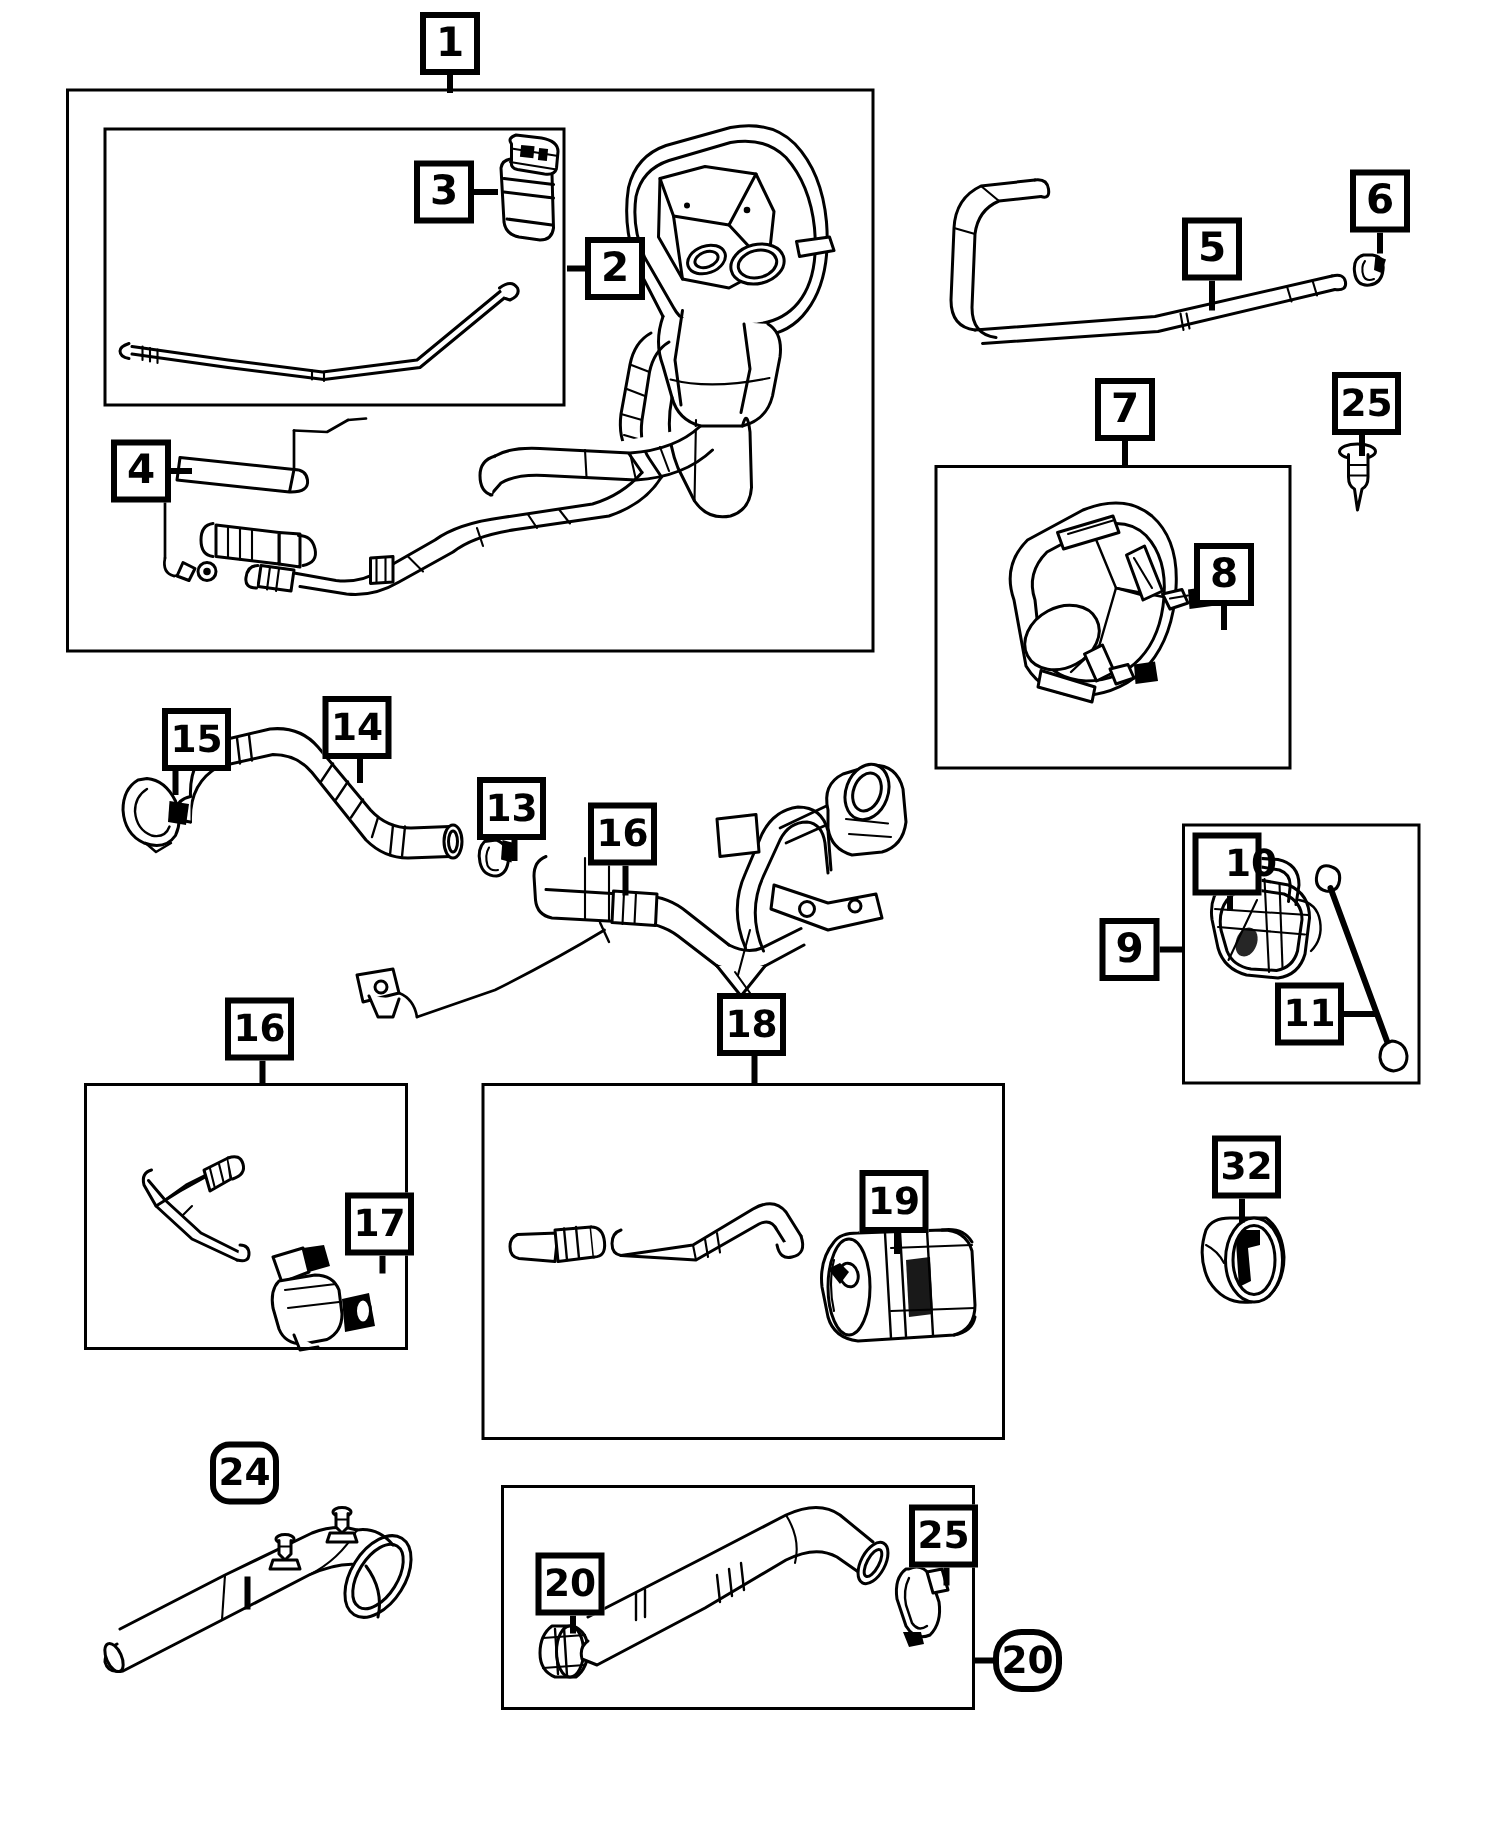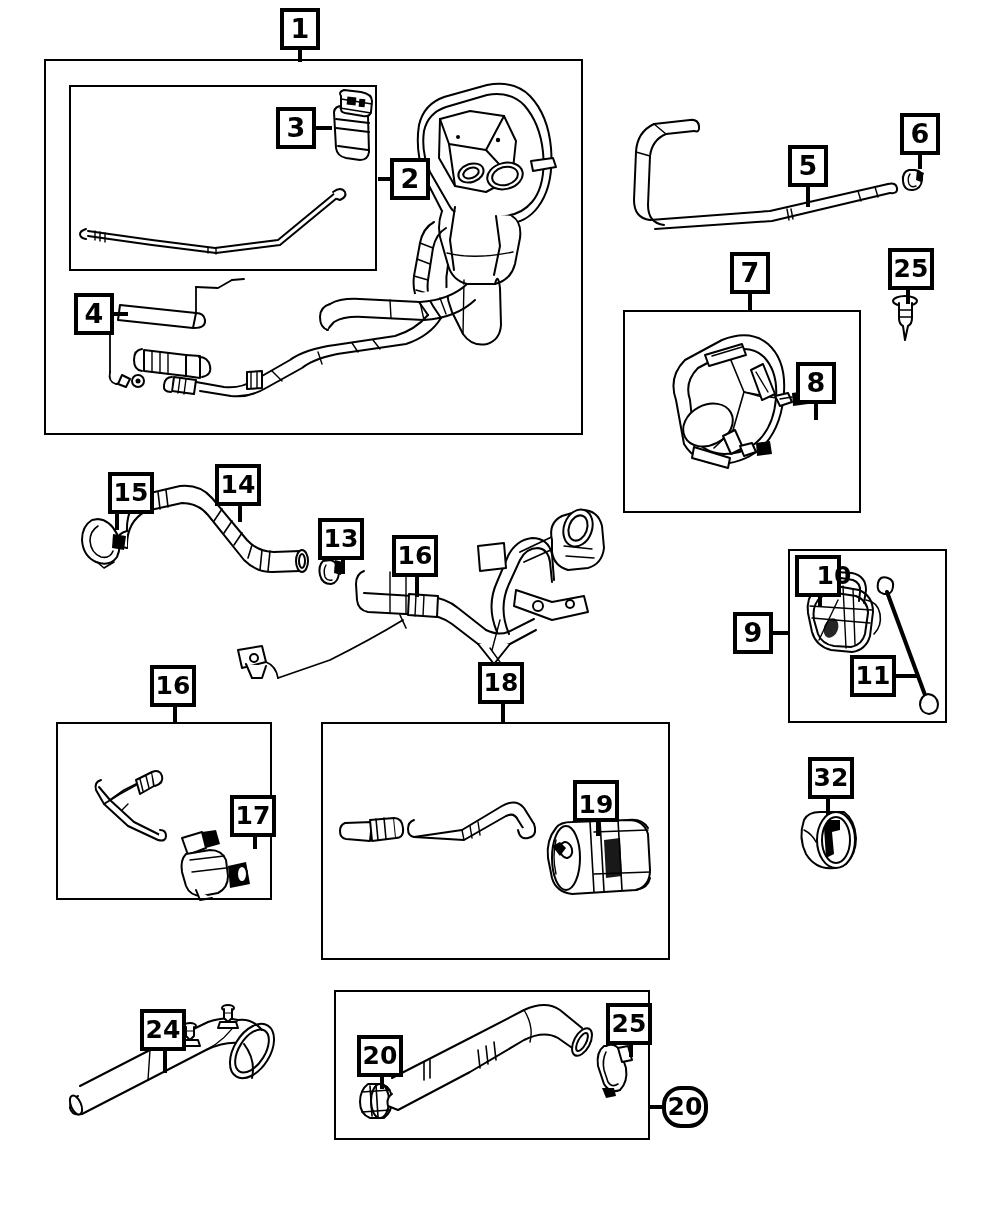--- a/index.html
+++ b/index.html
@@ -537,36 +537,36 @@
       </div>
       <div class="callout c-sz2" style="left: 150px; top: 665px;">
         <span>16</span>
       </div>
       <div class="callout c-sz2" style="left: 230px; top: 795px;">
         <span>17</span>
       </div>
       <div class="callout c-sz2" style="left: 478px; top: 662px;">
         <span>18</span>
       </div>
-      <div class="callout c-sz2" style="left: 573px; top: 780px; align-items: flex-end;">
+      <div class="callout c-sz2" style="left: 573px; top: 780px;">
         <span>19</span>
       </div>
       <div class="callout c-sz2" style="left: 662px; top: 1086px; border-radius: 19px;">
         <span>20</span>
       </div>
       <div class="callout c-sz2" style="left: 606px; top: 1003px;">
         <span>25</span>
       </div>
       <div class="callout c-sz2" style="left: 808px; top: 757px;">
         <span>32</span>
       </div>
       <div class="callout c-sz2" style="left: 357px; top: 1035px;">
         <span>20</span>
       </div>
-      <div class="callout c-sz2" style="left: 140px; top: 1009px;">
+      <div class="callout c-sz2" style="left: 140px; top: 961px; border-radius: 13px;">
         <span>24</span>
       </div>
       <div class="callout c-sz2" style="left: 888px; top: 248px;">
         <span>25</span>
       </div>
     </div>
 
 </div>
 
 </body></html>

